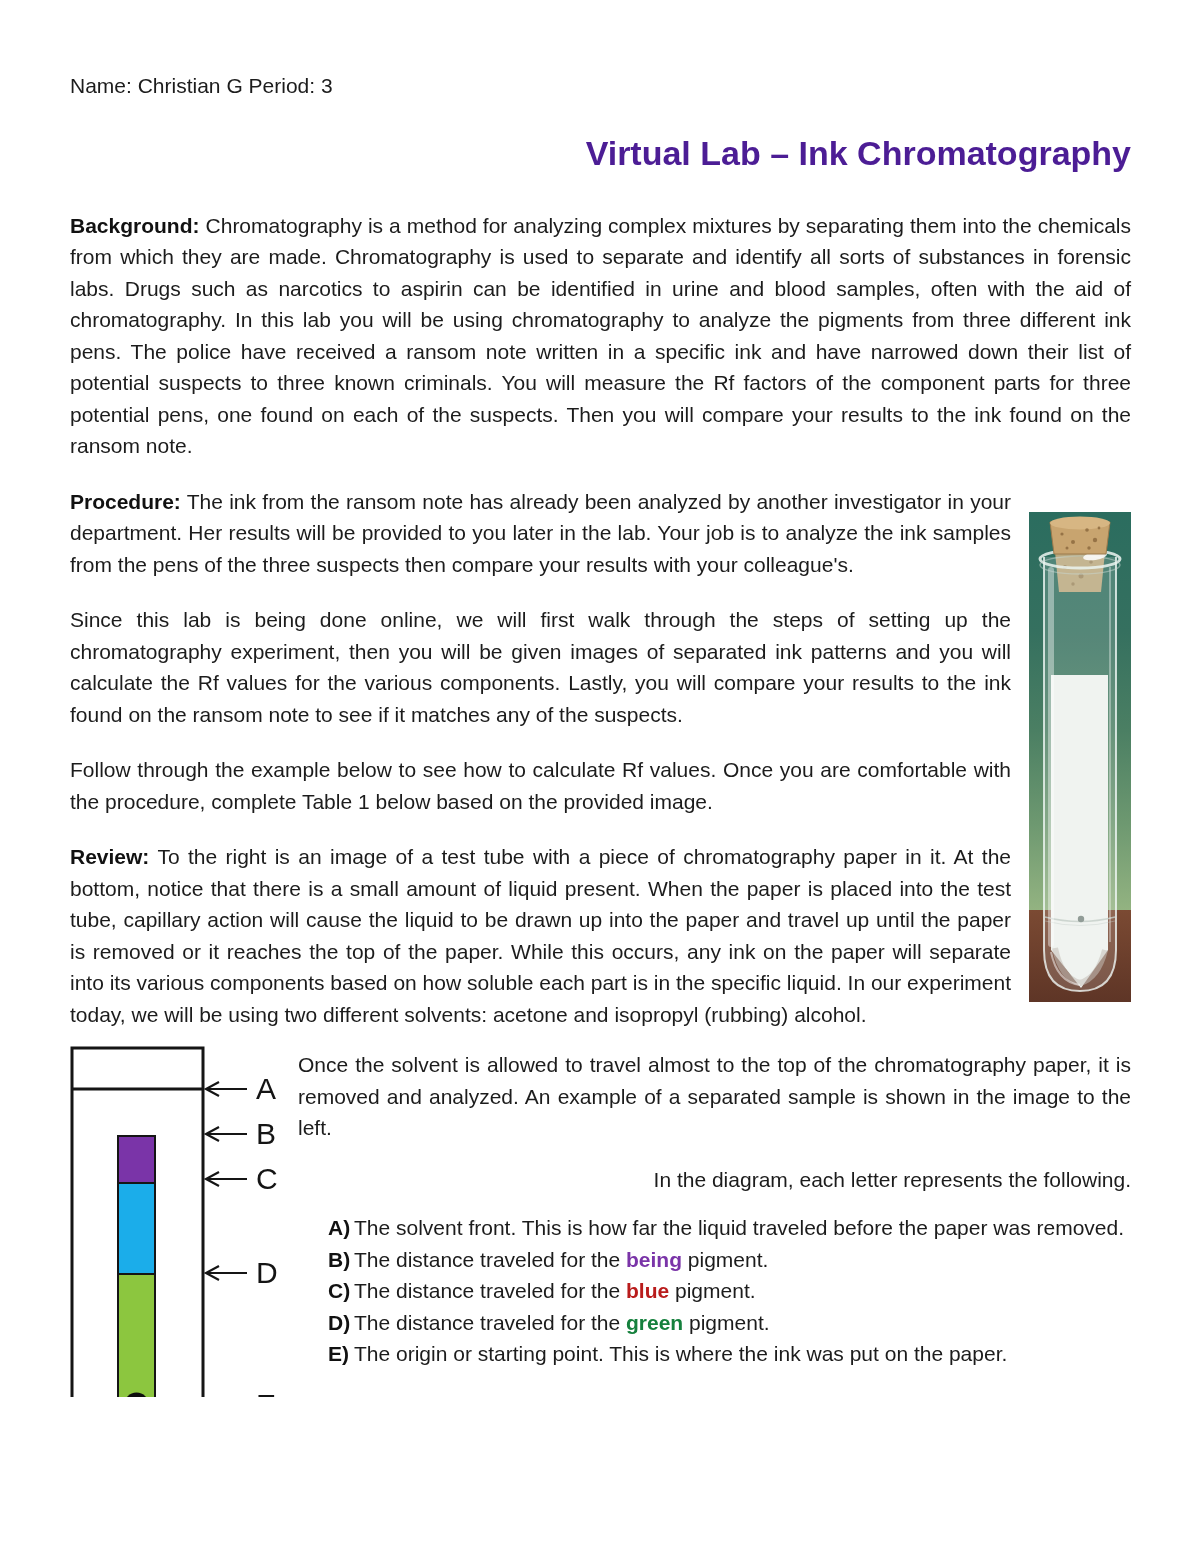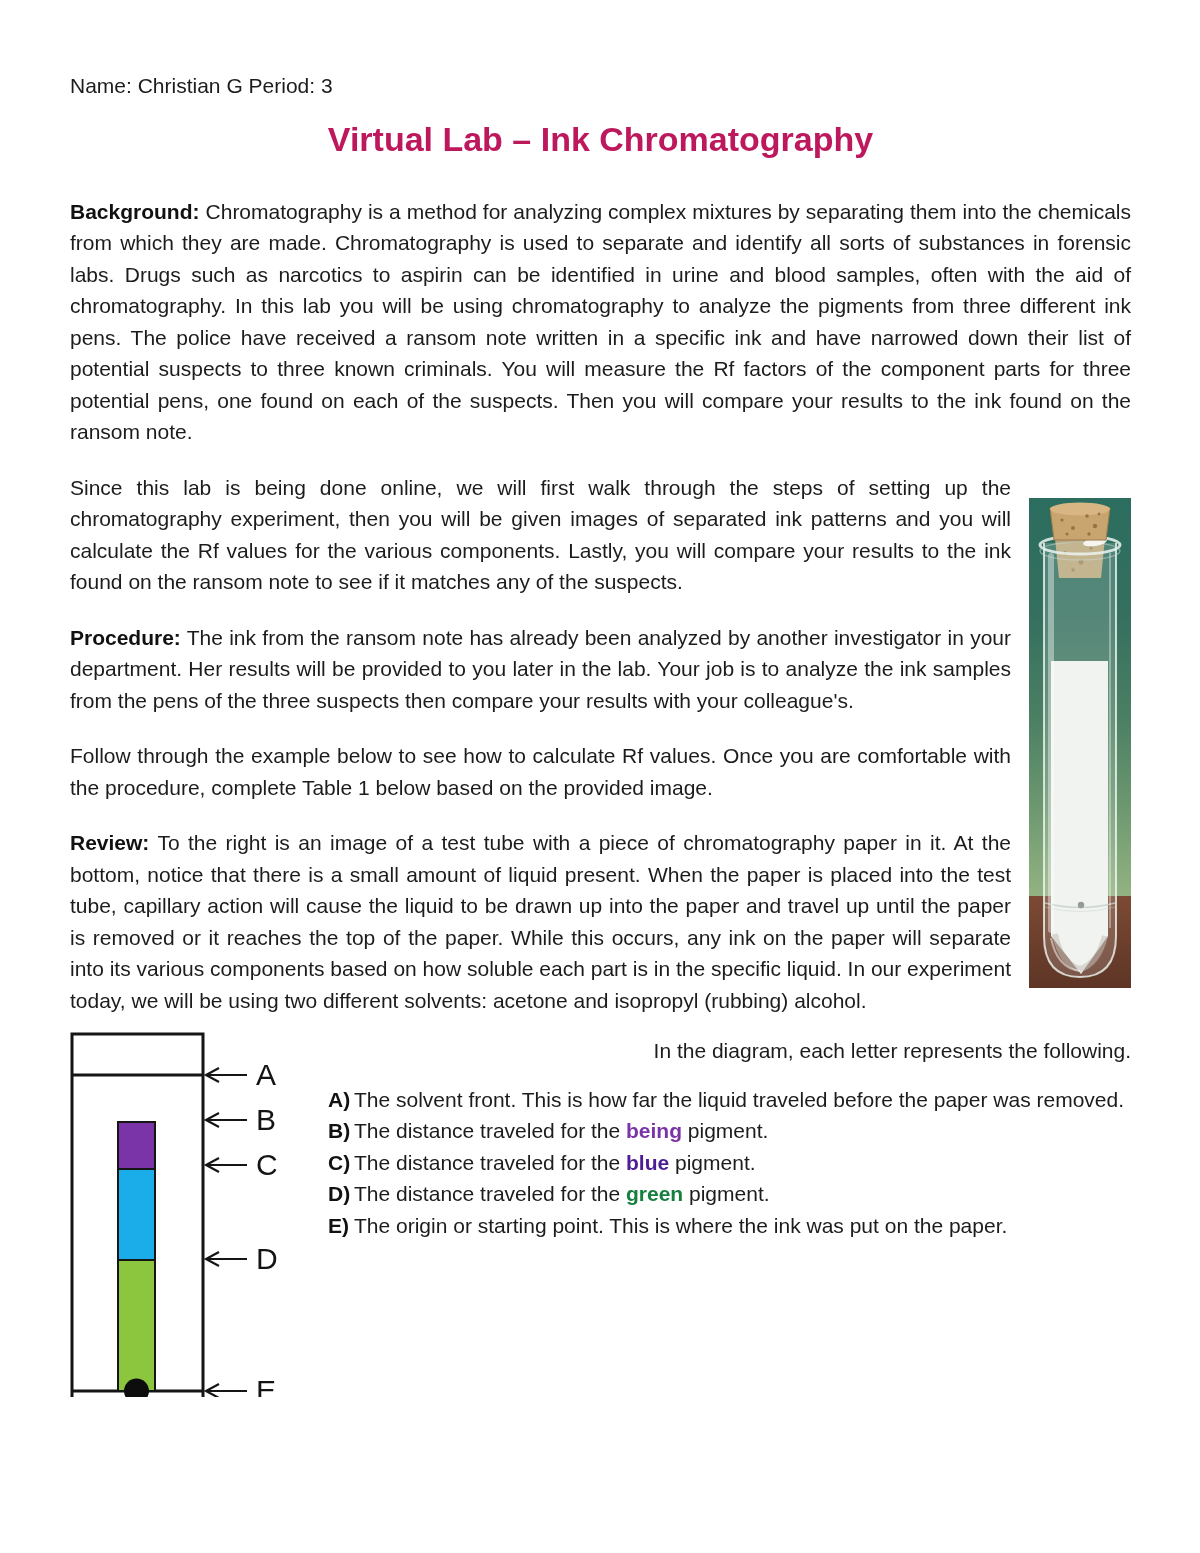--- a/index.html
+++ b/index.html
@@ -11,26 +11,26 @@
     box-sizing: border-box;
     padding: 70px 69px 0 70px;
     font-family: "Liberation Sans", sans-serif;
     font-size: 21px;
     line-height: 31.5px;
     color: #1c1c1c;
     overflow: hidden;
   }
   .name-line { margin: 0; }
   .doc-title {
-    margin: 16px 0 36px 0;
-    text-align: center;
+    margin: 30px 0 36px 0;
+    text-align: right;
     font-size: 34px;
     line-height: 42px;
     font-weight: bold;
-    color: #be185d;
+    color: #4c1d95;
   }
   p.para { margin: 0 0 24px 0; text-align: justify; }
   p.para b { color: #111; }
   p.review-para { margin-bottom: 16px; }
   .tube-float {
     float: right;
     width: 102px;
     height: 490px;
     margin: 26px 0 0 18px;
   }
@@ -38,21 +38,21 @@
   .bottom { display: flex; align-items: flex-start; }
   .diagram-col { flex: 0 0 228px; width: 228px; }
   .text-col { flex: 1; padding-top: 3px; }
   .text-col .p1 { margin: 0 0 20px 0; text-align: justify; }
   .text-col .p2 { margin: 0 0 17px 0; text-align: right; }
   .legend { }
   .legend-item { display: flex; padding-left: 30px; text-align: justify; }
   .legend-item .marker { flex: 0 0 26px; font-weight: bold; color: #111; }
   .legend-item .itext { flex: 1; }
   .w-purple { color: #7a34a8; font-weight: bold; }
-  .w-blue   { color: #4c1d95; font-weight: bold; }
+  .w-blue   { color: #b91c1c; font-weight: bold; }
   .w-green  { color: #15803d; font-weight: bold; }
 </style>
 </head>
 <body>
 
 <div class="page">
 
   <p class="name-line">Name: Christian G Period: 3</p>
 
   <h1 class="doc-title">Virtual Lab – Ink Chromatography</h1>
@@ -105,23 +105,23 @@
       <circle cx="33" cy="22" r="1.6" fill="#8d6b40" opacity="0.85"></circle>
       <circle cx="44" cy="30" r="2" fill="#8d6b40" opacity="0.85"></circle>
       <circle cx="58" cy="18" r="1.8" fill="#8d6b40" opacity="0.85"></circle>
       <circle cx="66" cy="28" r="2.2" fill="#8d6b40" opacity="0.85"></circle>
       <circle cx="70" cy="16" r="1.4" fill="#8d6b40" opacity="0.85"></circle>
       <circle cx="38" cy="36" r="1.5" fill="#8d6b40" opacity="0.85"></circle>
       <circle cx="60" cy="36" r="1.7" fill="#8d6b40" opacity="0.85"></circle>
     </svg>
   </div>
 
+  <p class="para"><b>Procedure:</b> <span>The ink from the ransom note has already been analyzed by another investigator in your department. Her results will be provided to you later in the lab. Your job is to analyze the ink samples from the pens of the three suspects then compare your results with your colleague's.</span></p>
+
   <p class="para">Since this lab is being done online, we will first walk through the steps of setting up the chromatography experiment, then you will be given images of separated ink patterns and you will calculate the Rf values for the various components. Lastly, you will compare your results to the ink found on the ransom note to see if it matches any of the suspects.</p>
-
-  <p class="para"><b>Procedure:</b> <span>The ink from the ransom note has already been analyzed by another investigator in your department. Her results will be provided to you later in the lab. Your job is to analyze the ink samples from the pens of the three suspects then compare your results with your colleague's.</span></p>
 
   <p class="para">Follow through the example below to see how to calculate Rf values. Once you are comfortable with the procedure, complete Table 1 below based on the provided image.</p>
 
   <p class="para review-para"><b>Review:</b> <span>To the right is an image of a test tube with a piece of chromatography paper in it. At the bottom, notice that there is a small amount of liquid present. When the paper is placed into the test tube, capillary action will cause the liquid to be drawn up into the paper and travel up until the paper is removed or it reaches the top of the paper. While this occurs, any ink on the paper will separate into its various components based on how soluble each part is in the specific liquid. In our experiment today, we will be using two different solvents: acetone and isopropyl (rubbing) alcohol.</span></p>
 
   <div class="bottom">
     <div class="diagram-col">
       <svg width="228" height="436" viewBox="0 0 228 436" xmlns="http://www.w3.org/2000/svg">
 
         <rect x="2" y="2" width="131" height="417" fill="#ffffff" stroke="#151515" stroke-width="3"></rect>
@@ -152,20 +152,21 @@
           <text x="186" y="53">A</text>
           <text x="186" y="98">B</text>
           <text x="186" y="143">C</text>
           <text x="186" y="237">D</text>
           <text x="186" y="369">E</text>
         </g>
       </svg>
     </div>
 
     <div class="text-col">
+      <p class="p1">Once the solvent is allowed to travel almost to the top of the chromatography paper, it is removed and analyzed. An example of a separated sample is shown in the image to the left.</p>
       <p class="p2">In the diagram, each letter represents the following.</p>
 
       <div class="legend">
         <div class="legend-item">
           <span class="marker">A)</span>
           <span class="itext"><span>The solvent front. This is how far the liquid traveled before the paper was removed.</span><span></span><span></span></span>
         </div>
         <div class="legend-item">
           <span class="marker">B)</span>
           <span class="itext"><span>The distance traveled for the </span><span class="w-purple">being</span><span> pigment.</span></span>

